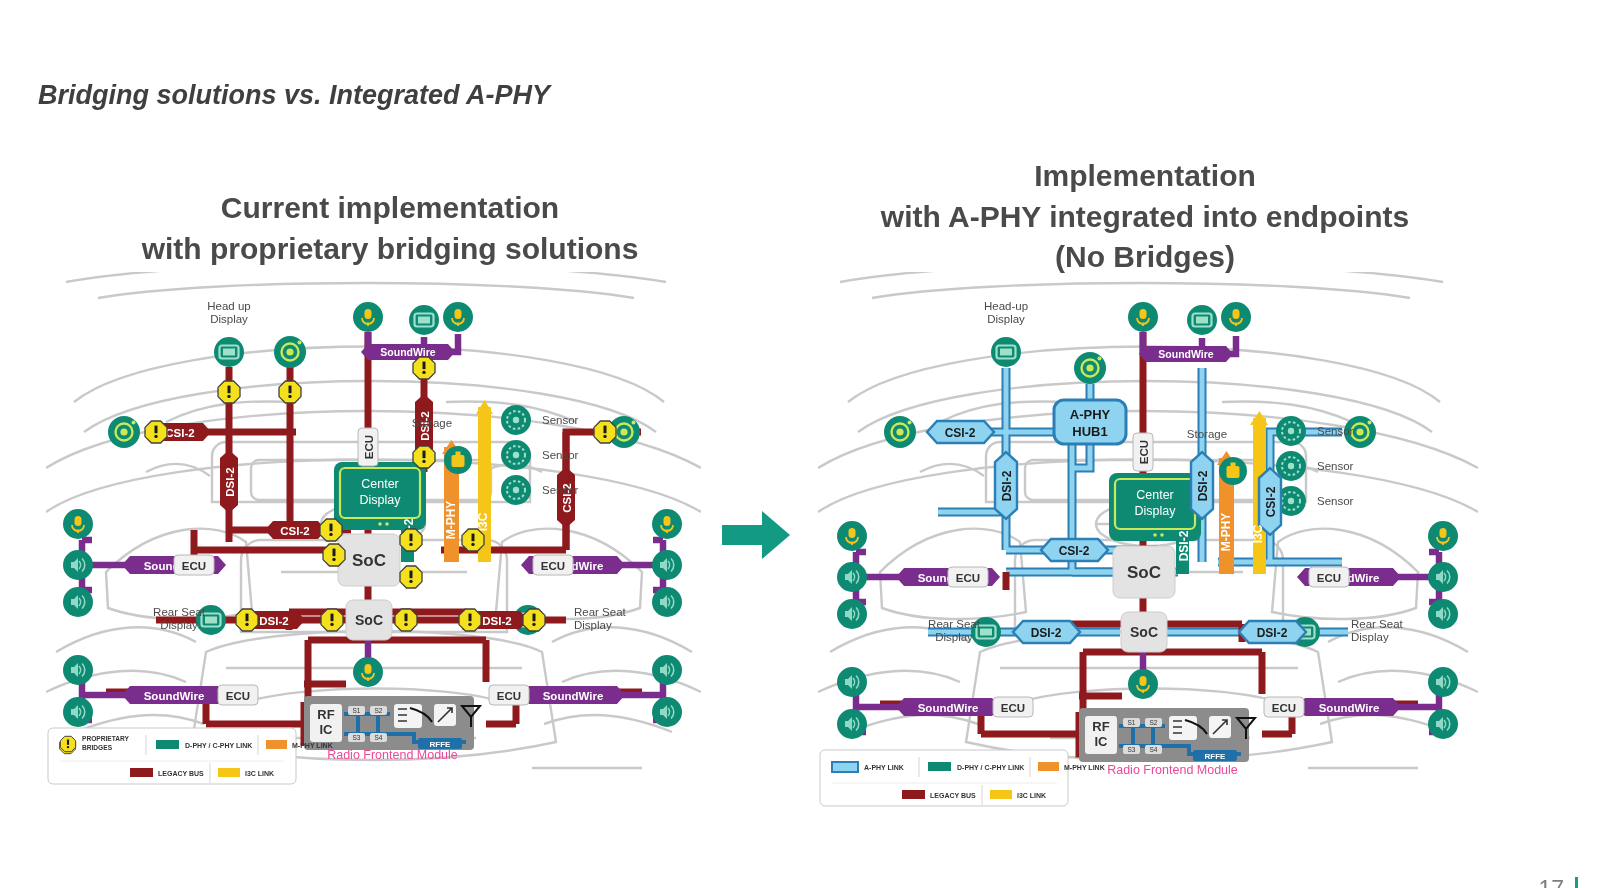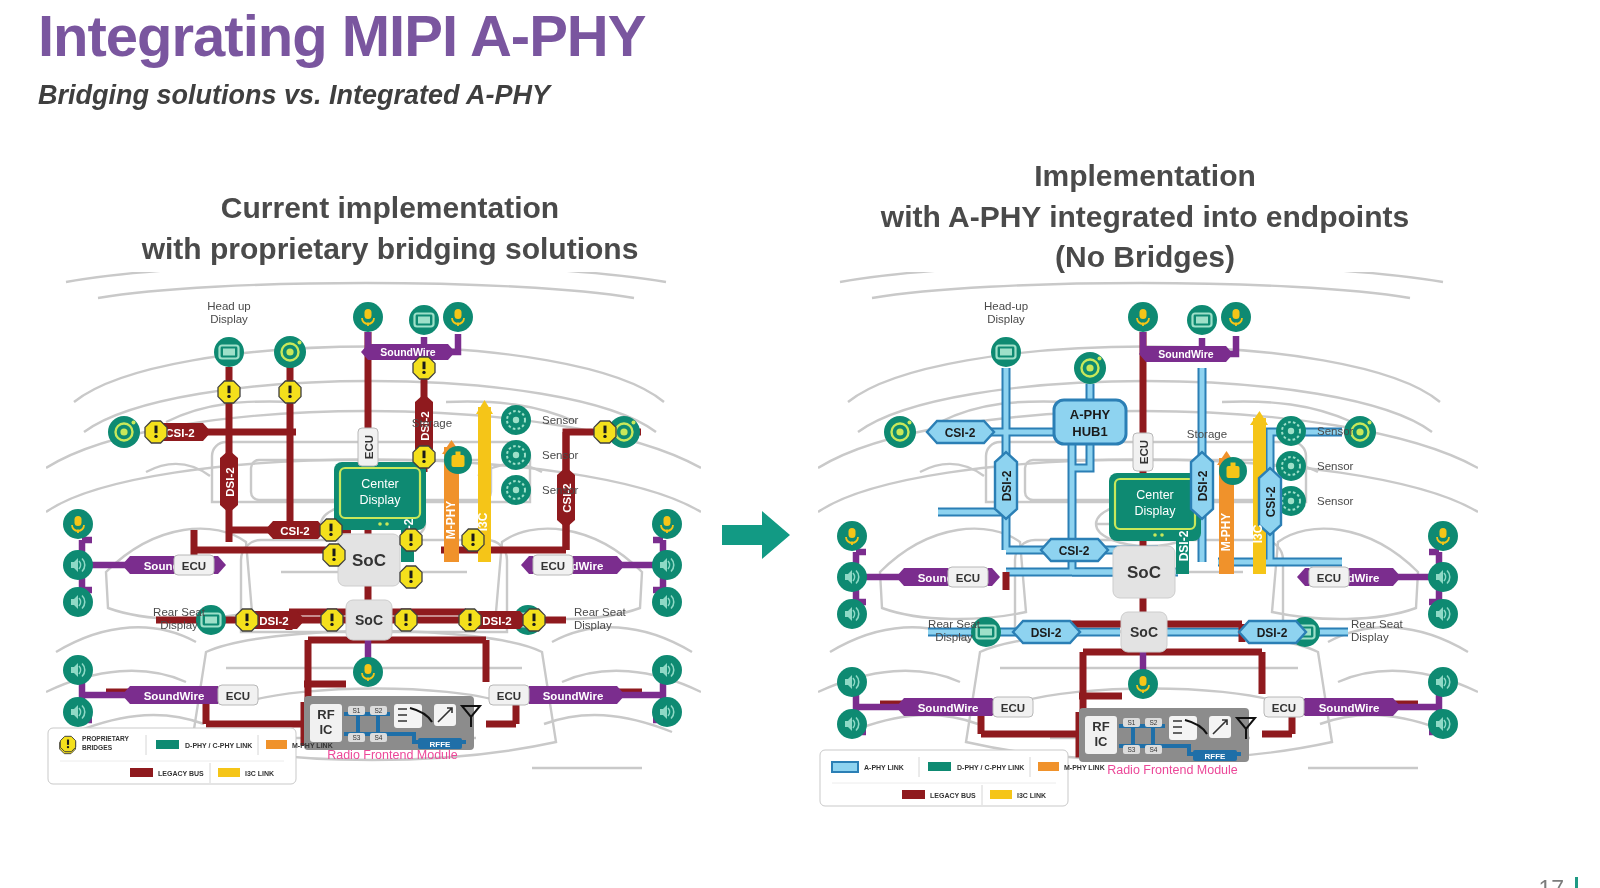--- a/index.html
+++ b/index.html
@@ -52,21 +52,20 @@
     position:absolute;font-size:12.5px;color:#ec4899;text-align:center;
   }
   #rfm-label-left{left:295px;top:748px;width:195px;}
   #rfm-label-right{left:1075px;top:763px;width:195px;}
 </style>
 </head>
 <body>
 
 <div class="slide">
 
-  <div class="title">Integrating MIPI A-PHY</div>
   <div class="subtitle">Bridging solutions vs. Integrated A-PHY</div>
 
   <div class="caption" id="cap-left" style="white-space:pre-line">Current implementation
 with proprietary bridging solutions</div>
   <div class="caption" id="cap-right" style="white-space:pre-line">Implementation
 with A-PHY integrated into endpoints
 (No Bridges)</div>
 
   <div class="panel" id="panel-left">
     <svg width="655" height="520" viewBox="0 0 655 520" xmlns="http://www.w3.org/2000/svg">

